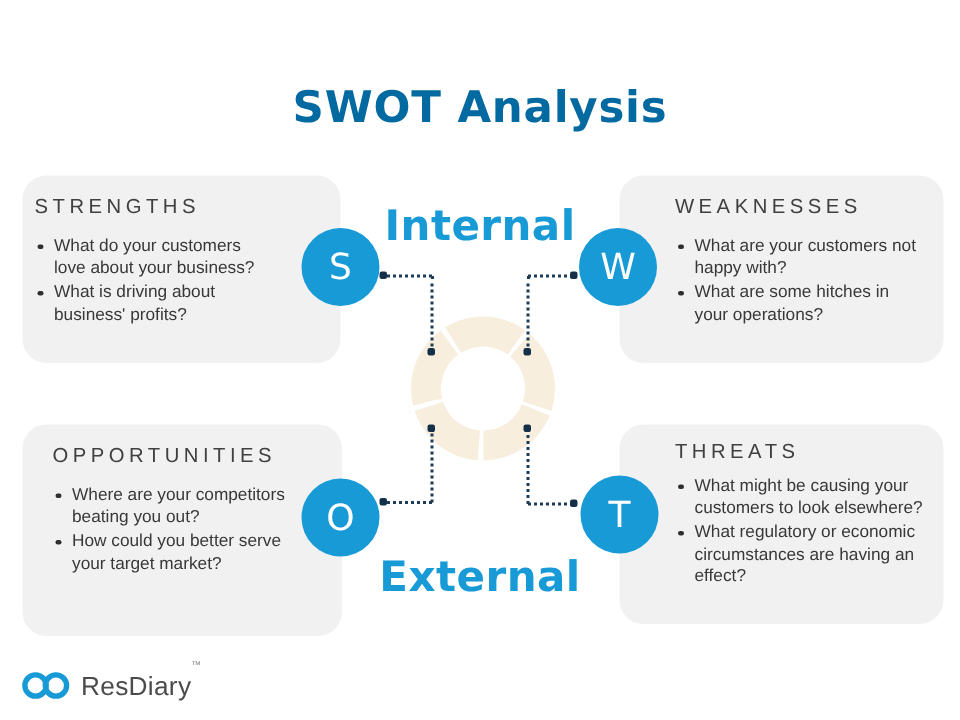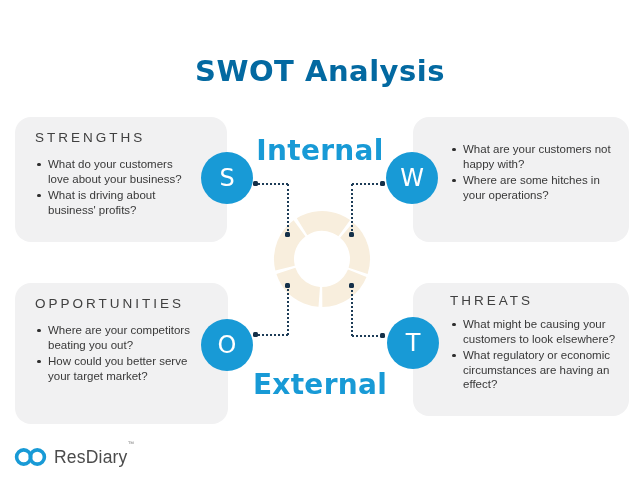--- a/index.html
+++ b/index.html
@@ -15,21 +15,21 @@
   .axis-label{
     position:absolute;width:160px;text-align:center;
     font-family:"DejaVu Sans",sans-serif;font-weight:800;font-size:28px;
     color:#189ad6;letter-spacing:.3px;
   }
   .axis-internal{left:240px;top:134px;}
   .axis-external{left:240px;top:368px;}
   .card{
     position:absolute;background:#f1f1f2;border-radius:16px;box-sizing:border-box;
   }
-  .card-strengths{left:15px;top:117px;width:212px;height:125px;padding:13px 14px 0 20px;}
+  .card-strengths{left:15px;top:117px;width:212px;height:125px;padding:13px 14px 0 8px;}
   .card-weaknesses{left:413px;top:117px;width:216px;height:125px;padding:13px 10px 0 37px;}
   .card-opportunities{left:15px;top:283px;width:213px;height:141px;padding:13px 14px 0 20px;}
   .card-threats{left:413px;top:283px;width:216px;height:133px;padding:10px 10px 14px 37px;}
   .q-heading{
     font-size:13.5px;font-weight:500;color:#404040;letter-spacing:3px;
   }
   .q-list{list-style:none;margin:12px 0 0 0;padding:0;}
   .card-threats .q-list{margin-top:9px;}
   .q-list li{
     position:relative;padding-left:13px;margin-top:2px;
@@ -79,23 +79,24 @@
 
   <div class="card card-strengths">
     <div class="q-heading">STRENGTHS</div>
     <ul class="q-list">
       <li>What do your customers love about your business?</li>
       <li>What is driving about business' profits?</li>
     </ul>
   </div>
 
   <div class="card card-weaknesses">
+    <div class="q-heading">WEAKNESSES</div>
     <ul class="q-list">
       <li>What are your customers not happy with?</li>
-      <li>Where are some hitches in your operations?</li>
+      <li>What are some hitches in your operations?</li>
     </ul>
   </div>
 
   <div class="card card-opportunities">
     <div class="q-heading">OPPORTUNITIES</div>
     <ul class="q-list">
       <li>Where are your competitors beating you out?</li>
       <li>How could you better serve your target market?</li>
     </ul>
   </div>

